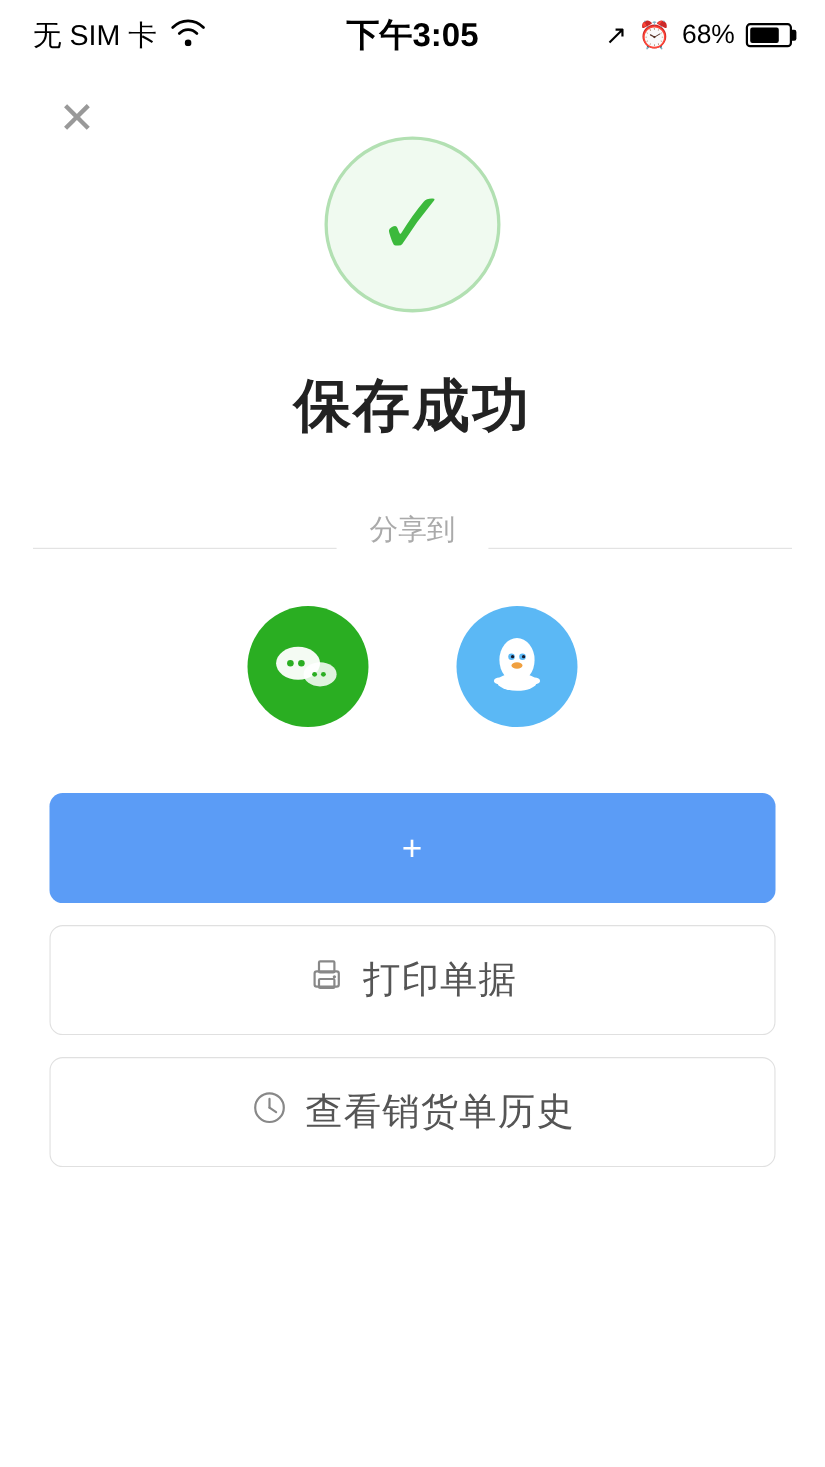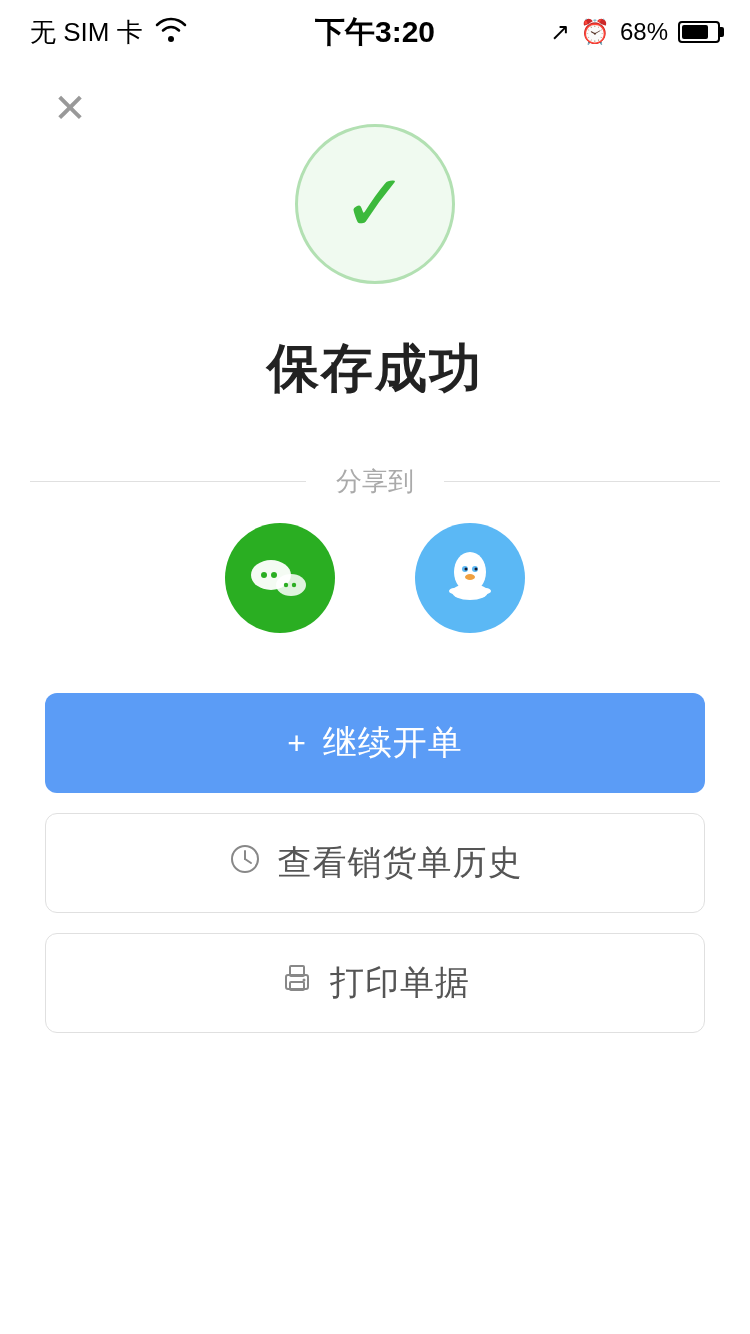--- a/index.html
+++ b/index.html
@@ -145,22 +145,22 @@
     .share-section {
       width: 100%;
       display: flex;
       flex-direction: column;
       align-items: center;
       margin-bottom: 60px;
     }
     .share-divider {
       width: 100%;
       display: flex;
-      align-items: center;
-      margin-bottom: 24px;
+      align-items: flex-end;
+      margin-bottom: 52px;
     }
     .divider-line {
       flex: 1;
       height: 1px;
       background: #e0e0e0;
       margin: 0 30px;
     }
     .share-label {
       font-size: 26px;
       color: #aaa;
@@ -254,21 +254,21 @@
     <span style="font-size:26px;">无 SIM 卡</span>
     <span class="wifi-icon">
       
       <svg width="36" height="26" viewBox="0 0 36 26" fill="none" xmlns="http://www.w3.org/2000/svg">
         <path d="M18 20a3 3 0 1 1 0 6 3 3 0 0 1 0-6z" fill="#000"></path>
         <path d="M10 14.5C12.5 12 15 11 18 11s5.5 1 8 3.5" stroke="#000" stroke-width="2.5" stroke-linecap="round" fill="none"></path>
         <path d="M4 9C8 5 12.5 3 18 3s10 2 14 6" stroke="#000" stroke-width="2.5" stroke-linecap="round" fill="none"></path>
       </svg>
     </span>
   </div>
-  <div class="status-center">下午3:20</div>
+  <div class="status-center">下午3:05</div>
   <div class="status-right">
     <span style="font-size:24px;">↗</span>
     <span style="font-size:24px;">⏰</span>
     <span style="font-size:24px;">68%</span>
     <span class="battery-bar">
       <span class="battery-rect">
           <span class="battery-fill"></span>
         </span>
     </span>
   </div>
@@ -323,41 +323,40 @@
           <ellipse cx="50" cy="47" rx="5" ry="3" fill="white"></ellipse>
         </svg>
       </div>
     </div>
   </div>
 
   <div class="actions-section">
 
     <button class="btn-primary">
       <span class="btn-icon">+</span>
-      <span>继续开单</span>
-    </button>
-
-    <button class="btn-secondary">
-      <span style="font-size:32px; color:#888;">
-        <svg width="34" height="34" viewBox="0 0 34 34" fill="none" xmlns="http://www.w3.org/2000/svg">
-          <circle cx="17" cy="17" r="13" stroke="#888" stroke-width="2" fill="none"></circle>
-          <line x1="17" y1="9" x2="17" y2="17" stroke="#888" stroke-width="2" stroke-linecap="round"></line>
-          <line x1="17" y1="17" x2="23" y2="21" stroke="#888" stroke-width="2" stroke-linecap="round"></line>
-        </svg>
-      </span>
-      <span>查看销货单历史</span>
     </button>
 
     <button class="btn-secondary">
       <span style="font-size:32px; color:#888;">
         <svg width="34" height="34" viewBox="0 0 34 34" fill="none" xmlns="http://www.w3.org/2000/svg">
           <rect x="6" y="13" width="22" height="14" rx="2" fill="none" stroke="#888" stroke-width="2"></rect>
           <rect x="10" y="4" width="14" height="10" rx="1" fill="none" stroke="#888" stroke-width="2"></rect>
           <rect x="10" y="20" width="14" height="8" rx="1" fill="none" stroke="#888" stroke-width="2"></rect>
           <circle cx="24" cy="18" r="1.5" fill="#888"></circle>
         </svg>
       </span>
       <span>打印单据</span>
     </button>
 
+    <button class="btn-secondary">
+      <span style="font-size:32px; color:#888;">
+        <svg width="34" height="34" viewBox="0 0 34 34" fill="none" xmlns="http://www.w3.org/2000/svg">
+          <circle cx="17" cy="17" r="13" stroke="#888" stroke-width="2" fill="none"></circle>
+          <line x1="17" y1="9" x2="17" y2="17" stroke="#888" stroke-width="2" stroke-linecap="round"></line>
+          <line x1="17" y1="17" x2="23" y2="21" stroke="#888" stroke-width="2" stroke-linecap="round"></line>
+        </svg>
+      </span>
+      <span>查看销货单历史</span>
+    </button>
+
   </div>
 
 </div>
 
 </body></html>

